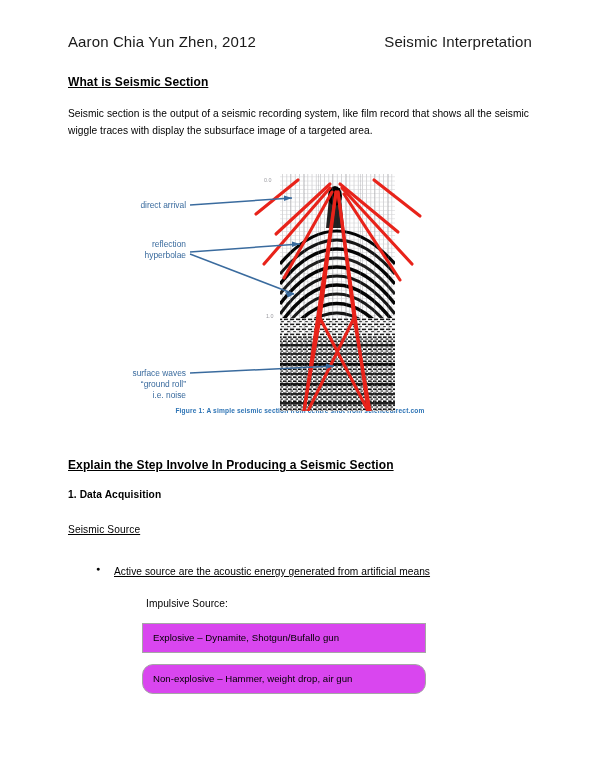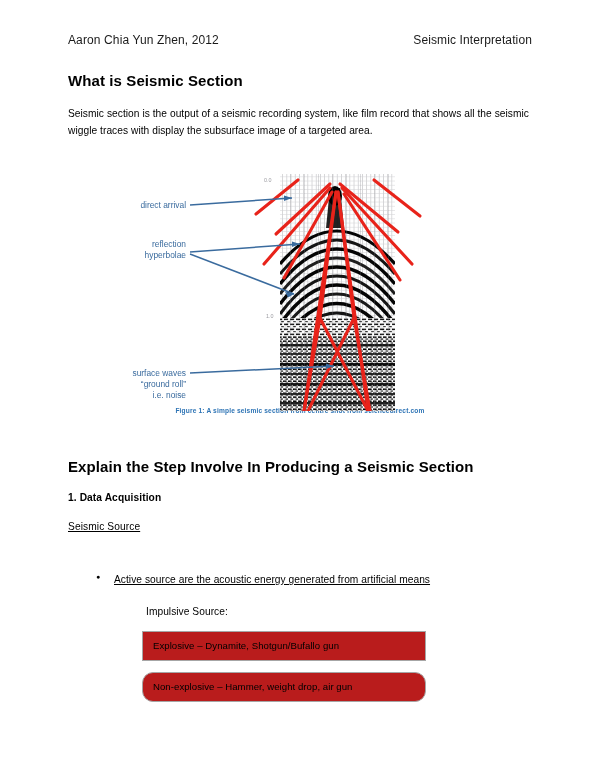--- a/index.html
+++ b/index.html
@@ -30,45 +30,46 @@
     left: 68px;
     top: 33px;
     width: 464px;
   }
 
   
   .runhead {
     display: flex;
     justify-content: space-between;
     align-items: baseline;
-    font-size: 12px;
+    font-size: 15px;
     letter-spacing: 0.12px;
     color: #1a1a1a;
     margin-bottom: 25px;
   }
   .runhead span { white-space: pre; }
 
   
   h1.doc-h {
-    font-size: 15px;
+    font-size: 12px;
     font-weight: bold;
+    text-decoration: underline;
     margin: 0 0 17px 0;
     letter-spacing: 0.1px;
   }
   h2.doc-h2 {
     font-size: 10.2px;
     font-weight: bold;
-    margin: 0 0 18px 0;
+    margin: 0 0 24px 0;
     letter-spacing: 0.1px;
   }
   h3.doc-h3 {
     font-size: 10.2px;
     font-weight: normal;
     text-decoration: underline;
-    margin: 0 0 20px 0;
+    margin: 0 0 9px 0;
     letter-spacing: 0.1px;
   }
   p.body-txt {
     font-size: 10.2px;
     line-height: 1.62;
     margin: 0 0 8px 0;
     letter-spacing: 0.05px;
   }
 
   
@@ -127,21 +128,21 @@
 
   
   .box {
     margin-left: 74px;
     width: 284px;
     box-sizing: border-box;
     border: 1px solid #a6a6a6;
     padding: 8px 10px 9px 10px;
     font-size: 9.6px;
     letter-spacing: 0.05px;
-    background: #b91c1c;
+    background: #d946ef;
   }
   .box + .box { margin-top: 11px; border-radius: 11px; }
 </style>
 </head>
 <body>
 
 <div class="page">
   <div class="content">
 
     <div class="runhead">

